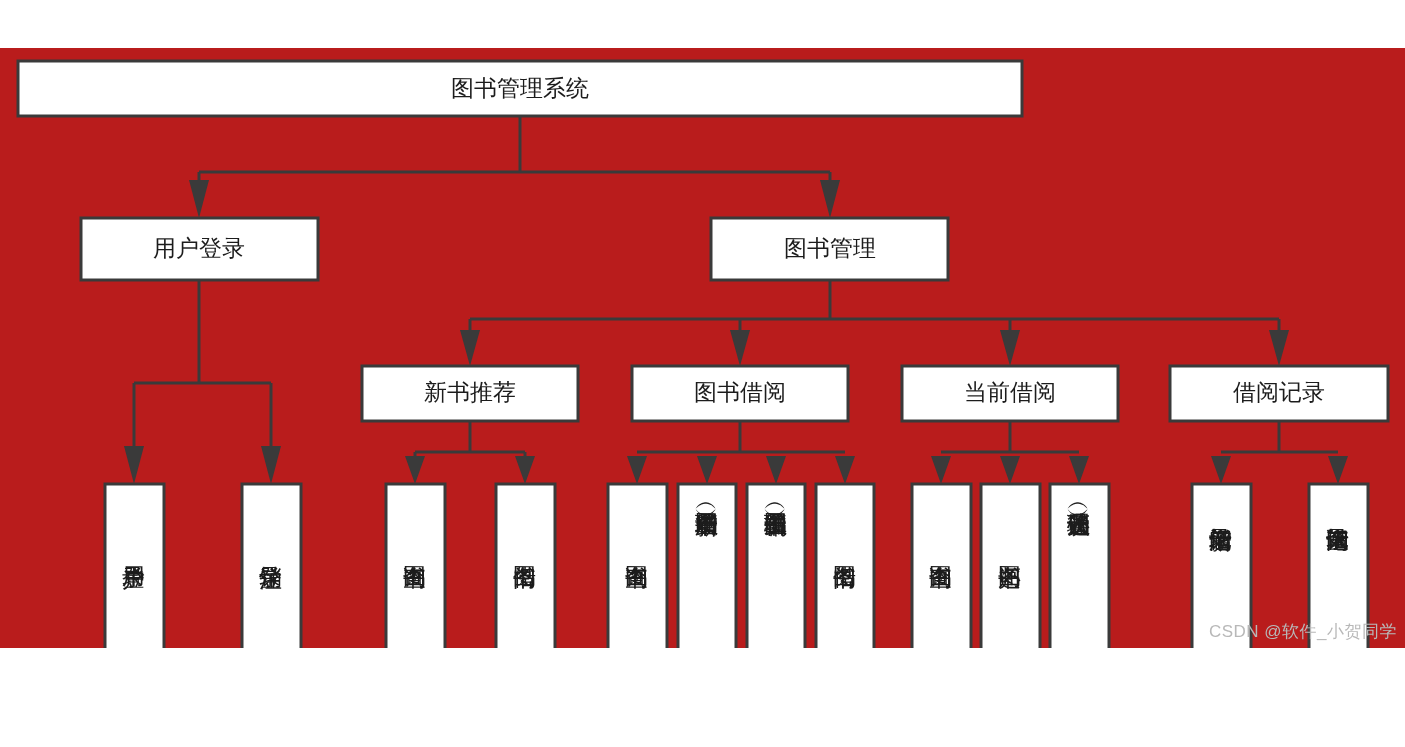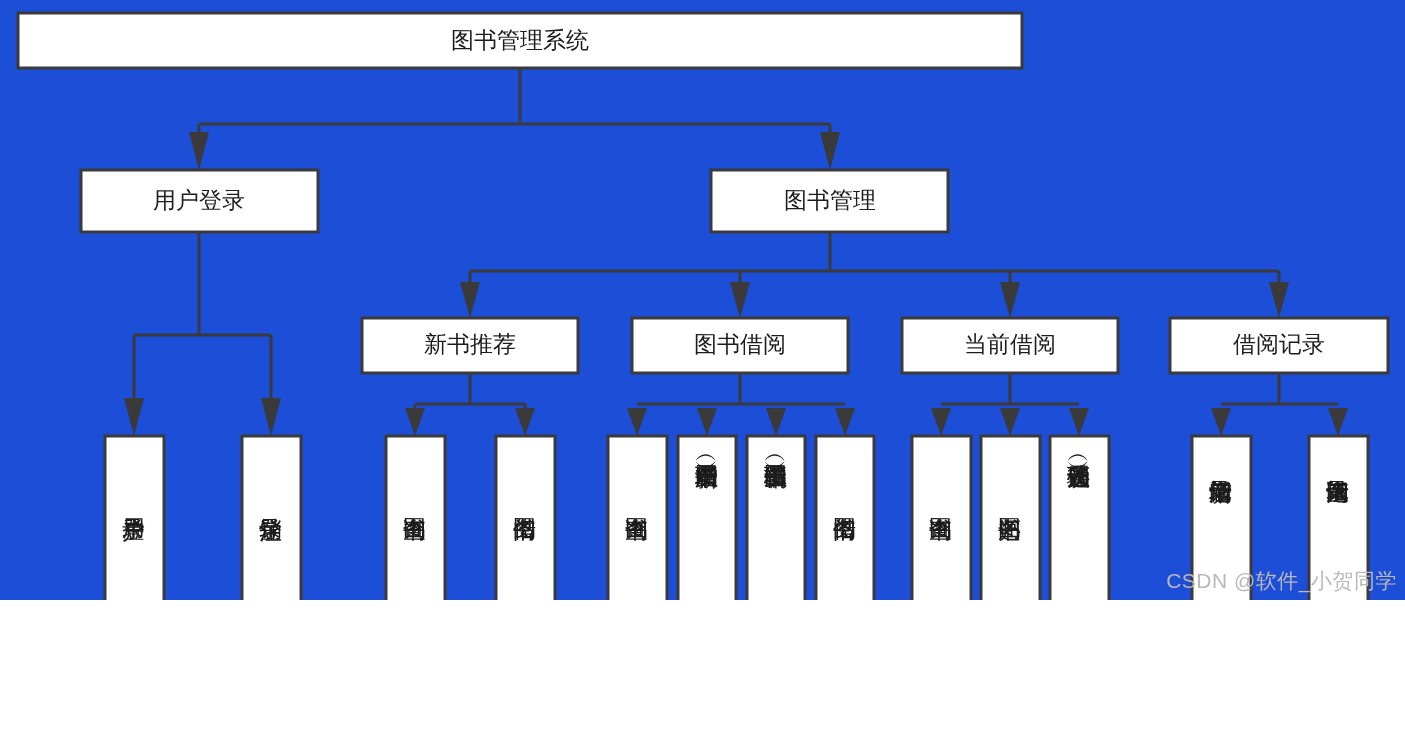--- a/index.html
+++ b/index.html
@@ -7,22 +7,23 @@
     padding: 0;
     background: #ffffff;
   }
   body {
     font-family: "Liberation Sans", "DejaVu Sans", sans-serif;
   }
   #diagram-root {
     position: relative;
     width: 1405px;
     height: 600px;
-    background: #1d4ed8;
+    background: #b91c1c;
     overflow: hidden;
+    margin-top: 48px;
   }
   svg#flow-svg {
     position: absolute;
     left: 0;
     top: 0;
     width: 1405px;
     height: 747px;
   }
   .node-box {
     fill: #ffffff;
@@ -54,21 +55,21 @@
     writing-mode: vertical-rl;
     text-orientation: upright;
     text-anchor: middle;
     white-space: pre;
   }
   .watermark-text {
     position: absolute;
     right: 8px;
     bottom: 5px;
     font-family: "Liberation Sans", "DejaVu Sans", sans-serif;
-    font-size: 21px;
+    font-size: 17px;
     color: #b8b8b8;
     letter-spacing: 0.5px;
     user-select: none;
     white-space: pre;
   }
 </style>
 </head>
 <body>
 
 <div id="diagram-root">

